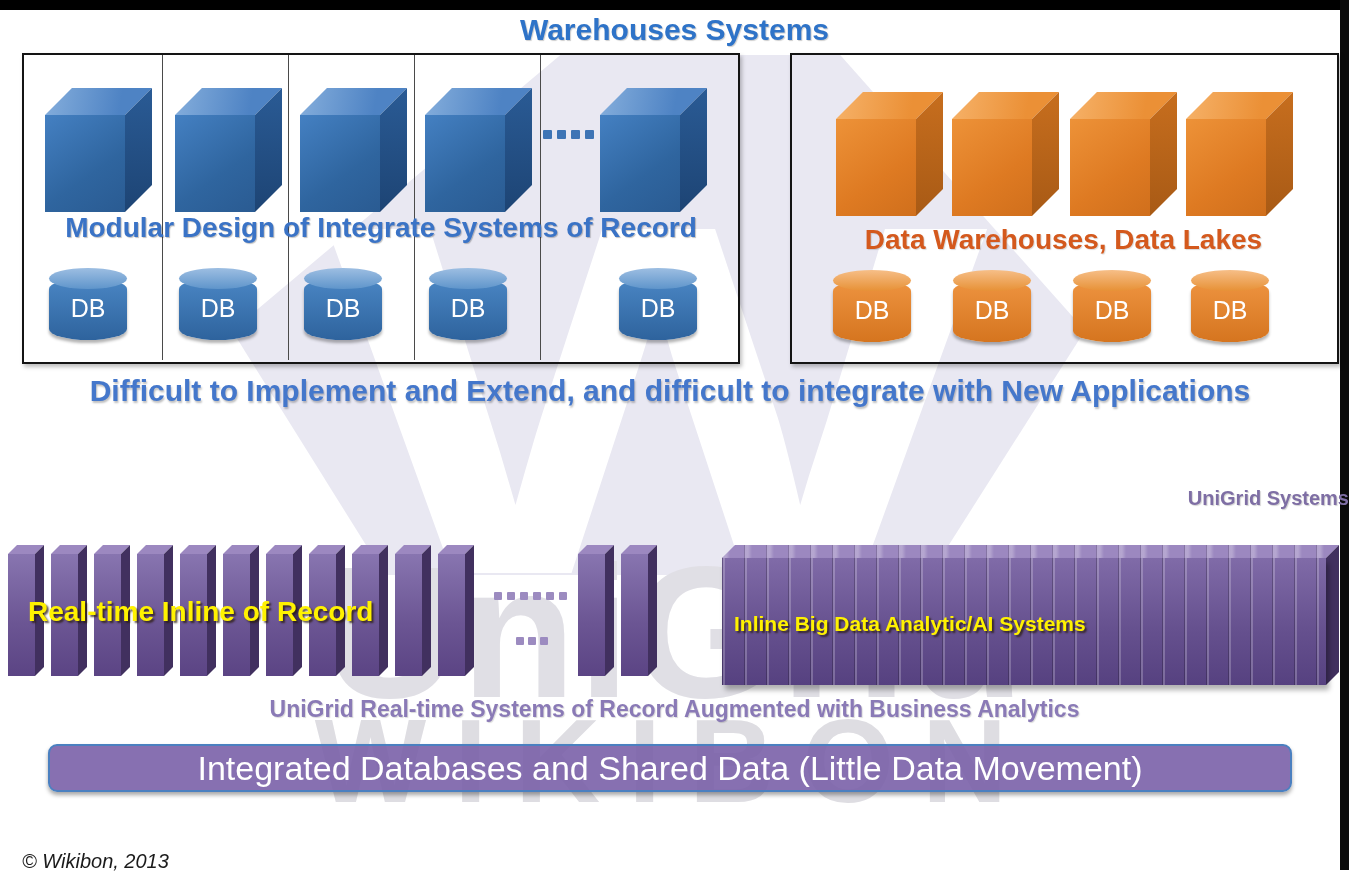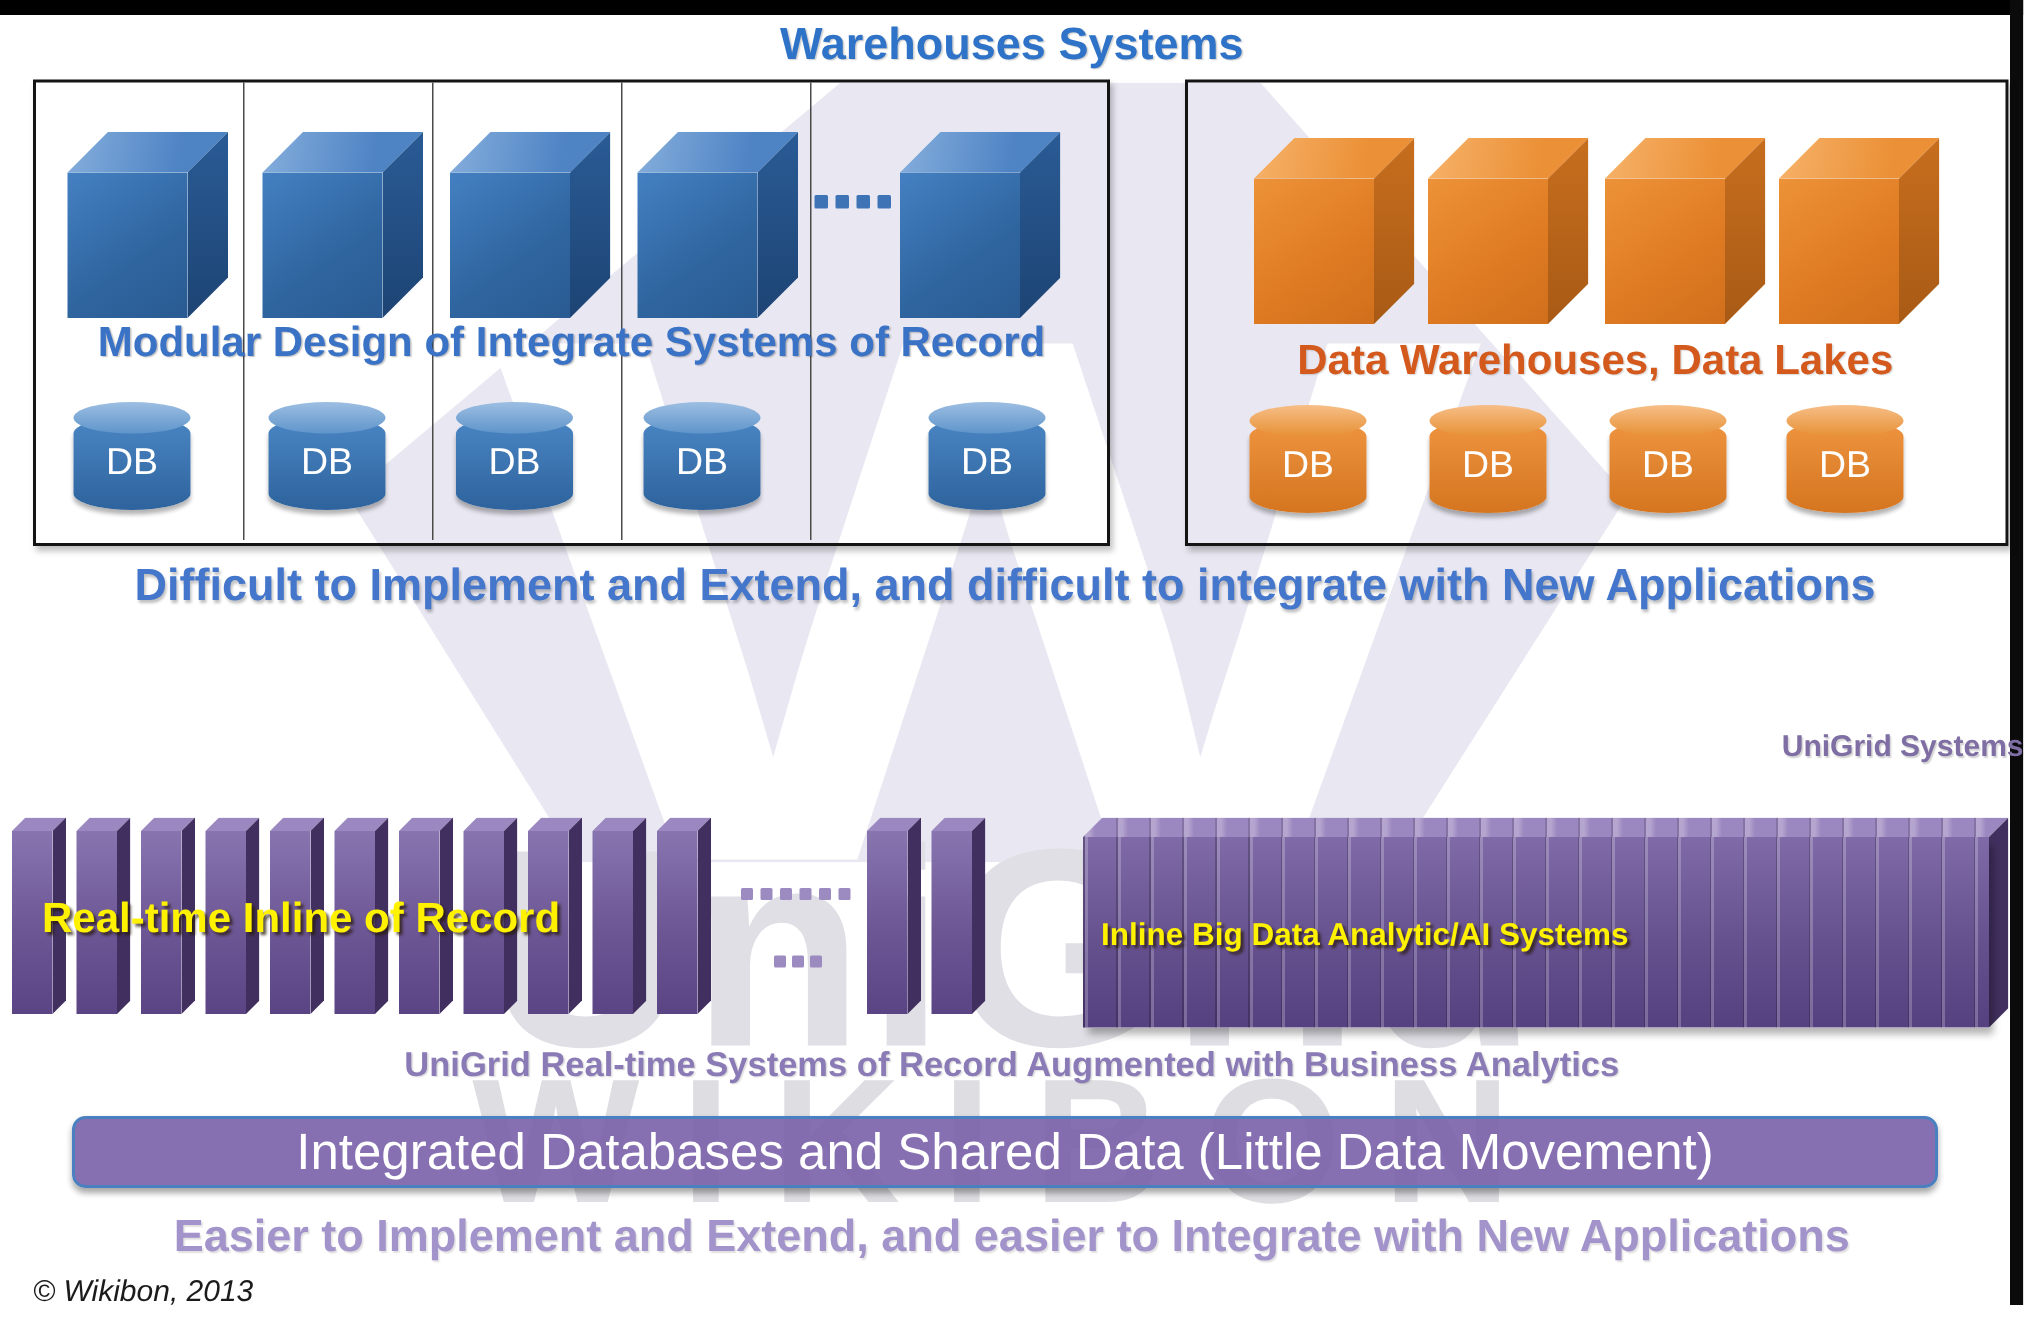--- a/index.html
+++ b/index.html
@@ -317,16 +317,15 @@
     <div class="face-side"></div>
     <div class="face-front"></div>
   </div>
   <div class="yl yl-left">Real-time Inline of Record</div>
   <div class="yl yl-right">Inline Big Data Analytic/AI Systems</div>
 
   <div class="cap-augmented">UniGrid Real-time Systems of Record Augmented with Business Analytics</div>
   <div class="int-bar">
     <span>Integrated Databases and Shared Data (Little Data Movement)</span>
   </div>
-  <div class="cap-easier">Easier to Implement and Extend, and easier to Integrate with New Applications</div>
   <div class="copyright">© Wikibon, 2013</div>
 
 </div>
 
 </body></html>

